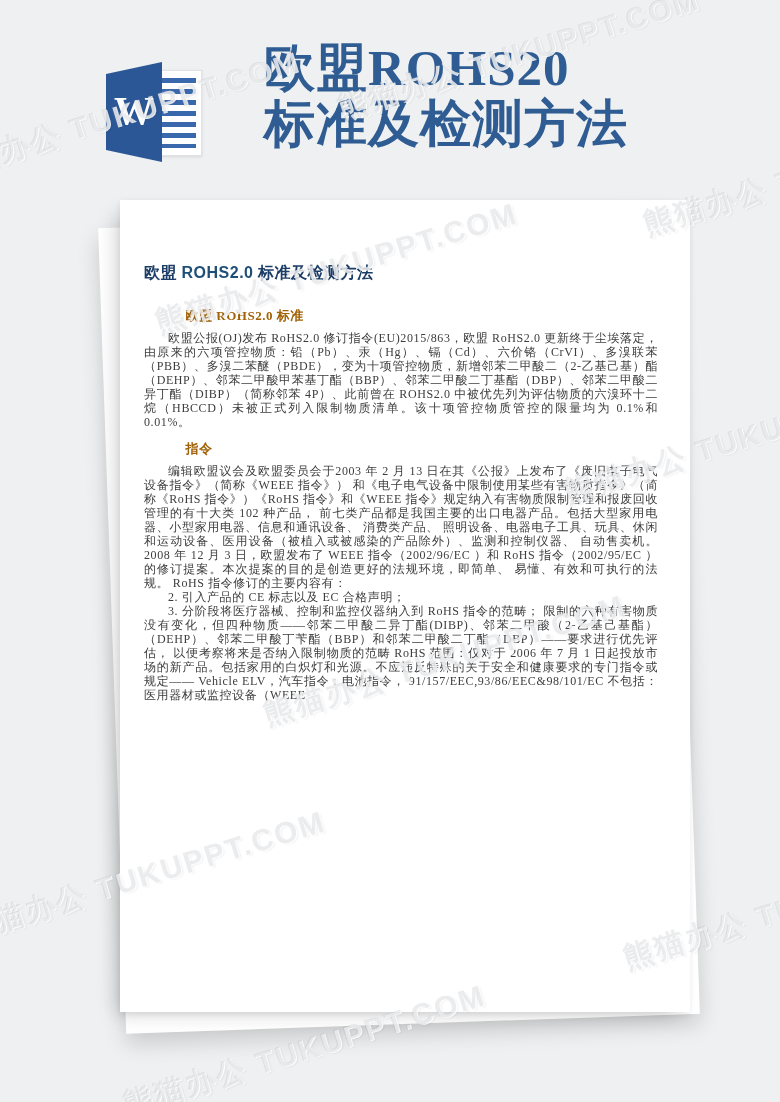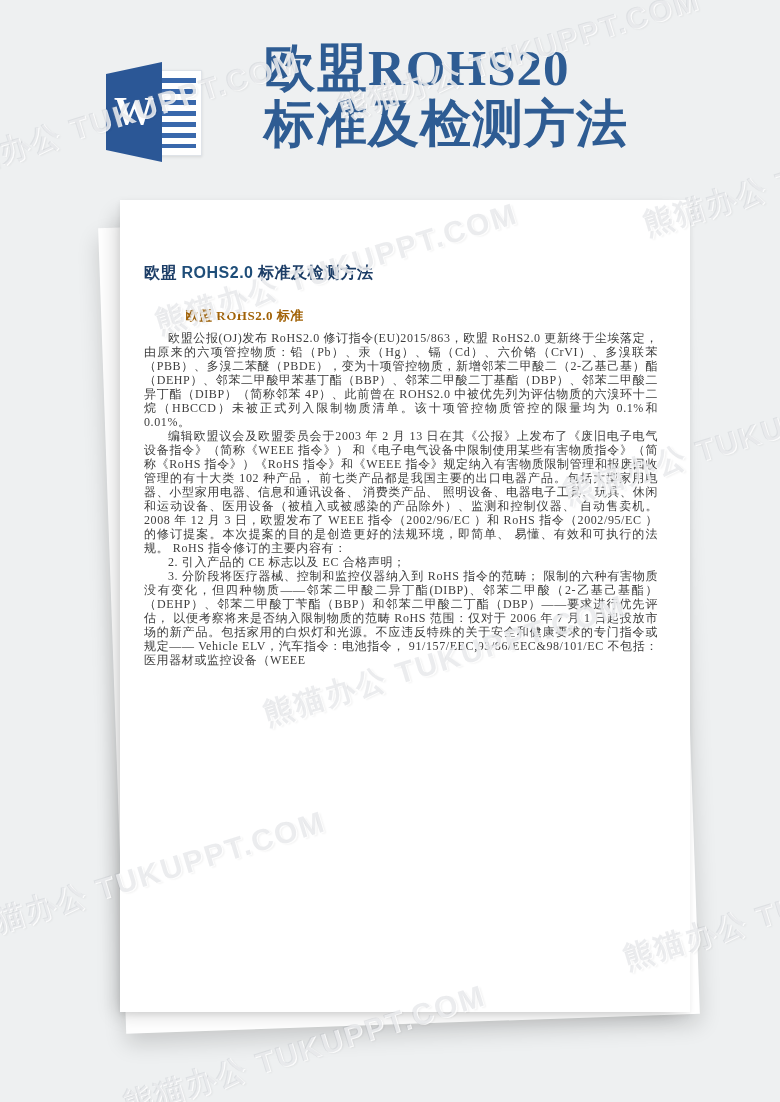--- a/index.html
+++ b/index.html
@@ -148,19 +148,20 @@
   <h2 class="doc-title"><span>欧盟 </span><strong>ROHS2.0</strong><span> 标准及检测方法</span></h2>
 
   <section>
     <h3 class="sec-heading">欧盟 ROHS2.0 标准</h3>
     <div class="sec-body">
         <p>欧盟公报(OJ)发布 RoHS2.0 修订指令(EU)2015/863，欧盟 RoHS2.0 更新终于尘埃落定，由原来的六项管控物质：铅（Pb）、汞（Hg）、镉（Cd）、六价铬（CrVI）、多溴联苯（PBB）、多溴二苯醚（PBDE），变为十项管控物质，新增邻苯二甲酸二（2-乙基己基）酯（DEHP）、邻苯二甲酸甲苯基丁酯（BBP）、邻苯二甲酸二丁基酯（DBP）、邻苯二甲酸二异丁酯（DIBP）（简称邻苯 4P）、此前曾在 ROHS2.0 中被优先列为评估物质的六溴环十二烷（HBCCD）未被正式列入限制物质清单。该十项管控物质管控的限量均为 0.1%和 0.01%。</p>
       </div>
   </section>
 
   <section>
+    <h3 class="sec-heading">指令</h3>
     <div class="sec-body">
         <p>编辑欧盟议会及欧盟委员会于2003 年 2 月 13 日在其《公报》上发布了《废旧电子电气设备指令》（简称《WEEE 指令》） 和《电子电气设备中限制使用某些有害物质指令》（简称《RoHS 指令》）《RoHS 指令》和《WEEE 指令》规定纳入有害物质限制管理和报废回收管理的有十大类 102 种产品， 前七类产品都是我国主要的出口电器产品。包括大型家用电器、小型家用电器、信息和通讯设备、 消费类产品、 照明设备、电器电子工具、玩具、休闲和运动设备、医用设备（被植入或被感染的产品除外）、监测和控制仪器、 自动售卖机。2008 年 12 月 3 日，欧盟发布了 WEEE 指令（2002/96/EC ）和 RoHS 指令（2002/95/EC ）的修订提案。本次提案的目的是创造更好的法规环境，即简单、 易懂、有效和可执行的法规。  RoHS 指令修订的主要内容有：</p>
         <p>2. 引入产品的 CE 标志以及 EC 合格声明；</p>
         <p>3. 分阶段将医疗器械、控制和监控仪器纳入到 RoHS 指令的范畴； 限制的六种有害物质没有变化，但四种物质——邻苯二甲酸二异丁酯(DIBP)、邻苯二甲酸（2-乙基己基酯） （DEHP）、邻苯二甲酸丁苄酯（BBP）和邻苯二甲酸二丁酯（DBP）——要求进行优先评估， 以便考察将来是否纳入限制物质的范畴 RoHS 范围：仅对于 2006 年 7 月 1 日起投放市场的新产品。包括家用的白炽灯和光源。不应违反特殊的关于安全和健康要求的专门指令或规定—— Vehicle ELV，汽车指令：电池指令， 91/157/EEC,93/86/EEC&amp;98/101/EC 不包括：医用器材或监控设备（WEEE</p>
       </div>
   </section>
 </div>
 
 </body></html>

